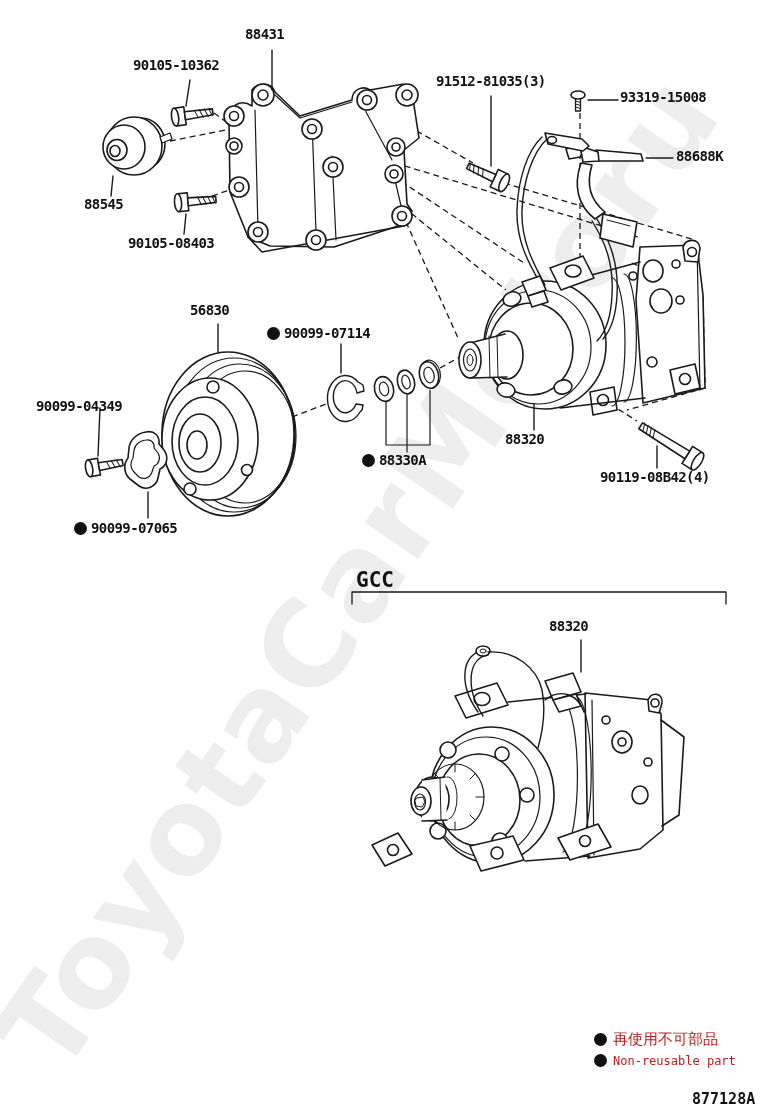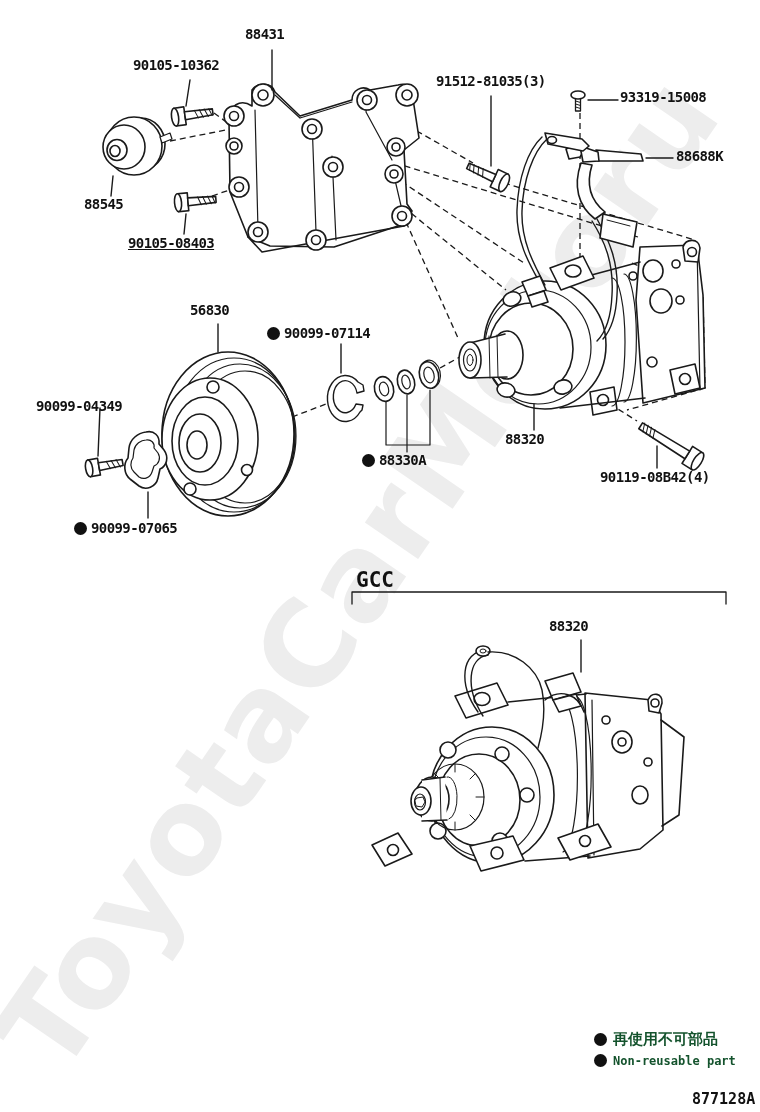--- a/index.html
+++ b/index.html
@@ -10,21 +10,21 @@
   #art{position:absolute;left:0;top:0;}
   .plbl{
     position:absolute;display:flex;align-items:center;gap:4px;
     font-weight:bold;font-size:14px;letter-spacing:-0.6px;line-height:1;
     white-space:nowrap;color:#111;
   }
   .dot{width:13px;height:13px;border-radius:50%;background:#111;flex:0 0 auto;}
   .gcc{font-size:21px;letter-spacing:0;}
   .legend-row{
     position:absolute;display:flex;align-items:center;gap:6px;
-    font-weight:bold;line-height:1;white-space:nowrap;color:#14532d;
+    font-weight:normal;line-height:1;white-space:nowrap;color:#b91c1c;
   }
   .legend-jp{font-size:15px;font-family:"DejaVu Sans","Liberation Sans",sans-serif;}
   .legend-en{font-size:12px;}
   .fig{position:absolute;font-size:15px;font-weight:bold;letter-spacing:0;}
 </style>
 </head>
 <body>
 
 <div id="stage">
 
@@ -296,21 +296,21 @@
   </div>
   <div class="plbl" style="left:620px;top:90px;">
     <span class="txt">93319-15008</span>
   </div>
   <div class="plbl" style="left:676px;top:149px;">
     <span class="txt">88688K</span>
   </div>
   <div class="plbl" style="left:84px;top:197px;">
     <span class="txt">88545</span>
   </div>
-  <div class="plbl" style="left:128px;top:236px;text-decoration:underline;">
+  <div class="plbl" style="left:128px;top:236px;">
     <span class="txt">90105-08403</span>
   </div>
   <div class="plbl" style="left:190px;top:303px;">
     <span class="txt">56830</span>
   </div>
   <div class="plbl" style="left:267px;top:326px;">
     <span class="dot"></span>
     <span class="txt">90099-07114</span>
   </div>
   <div class="plbl" style="left:36px;top:387px;margin-top:12px;">

